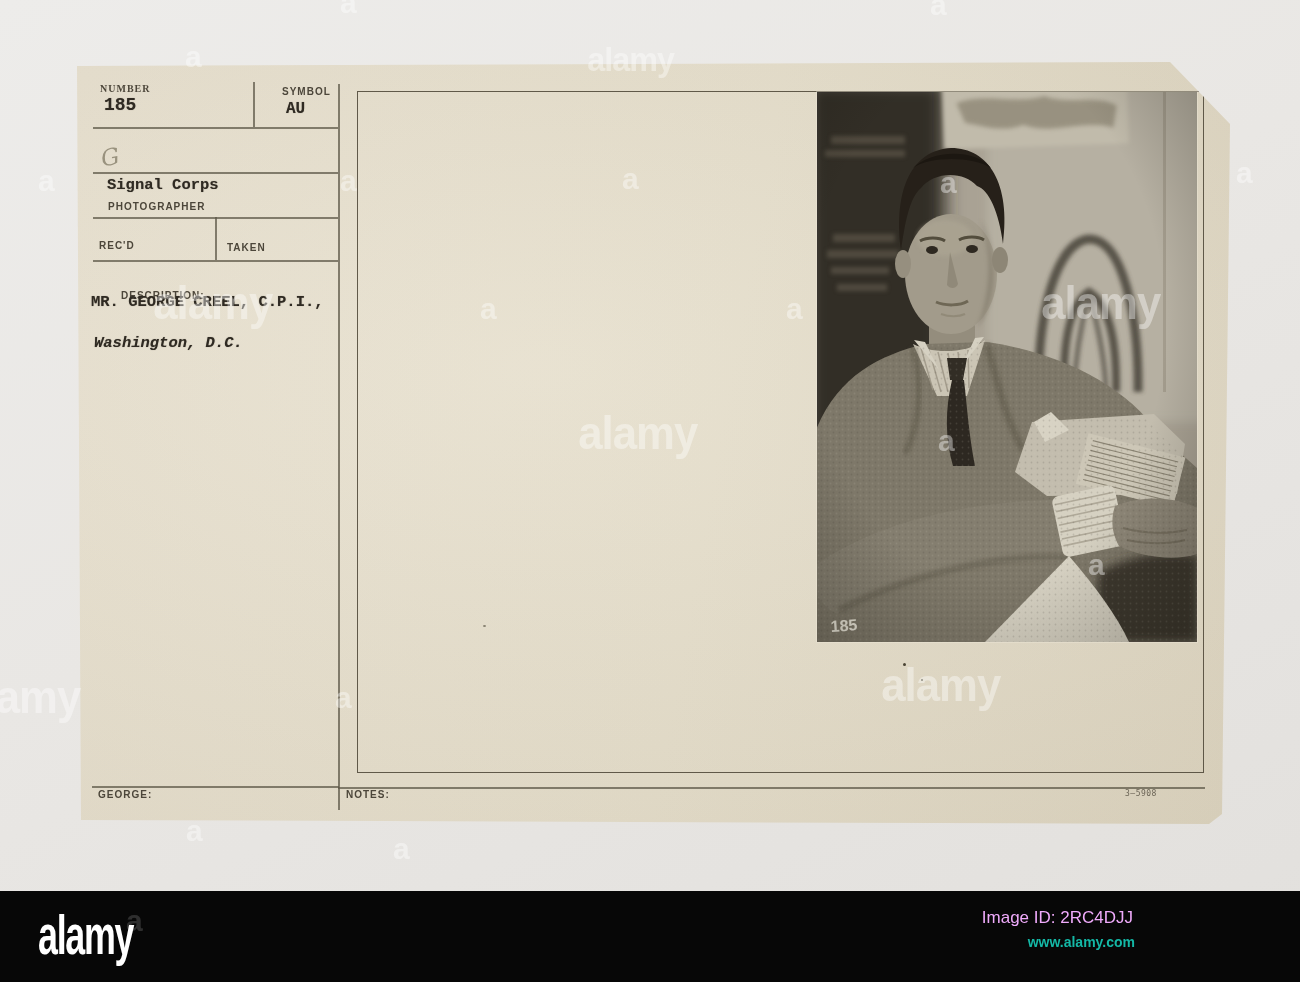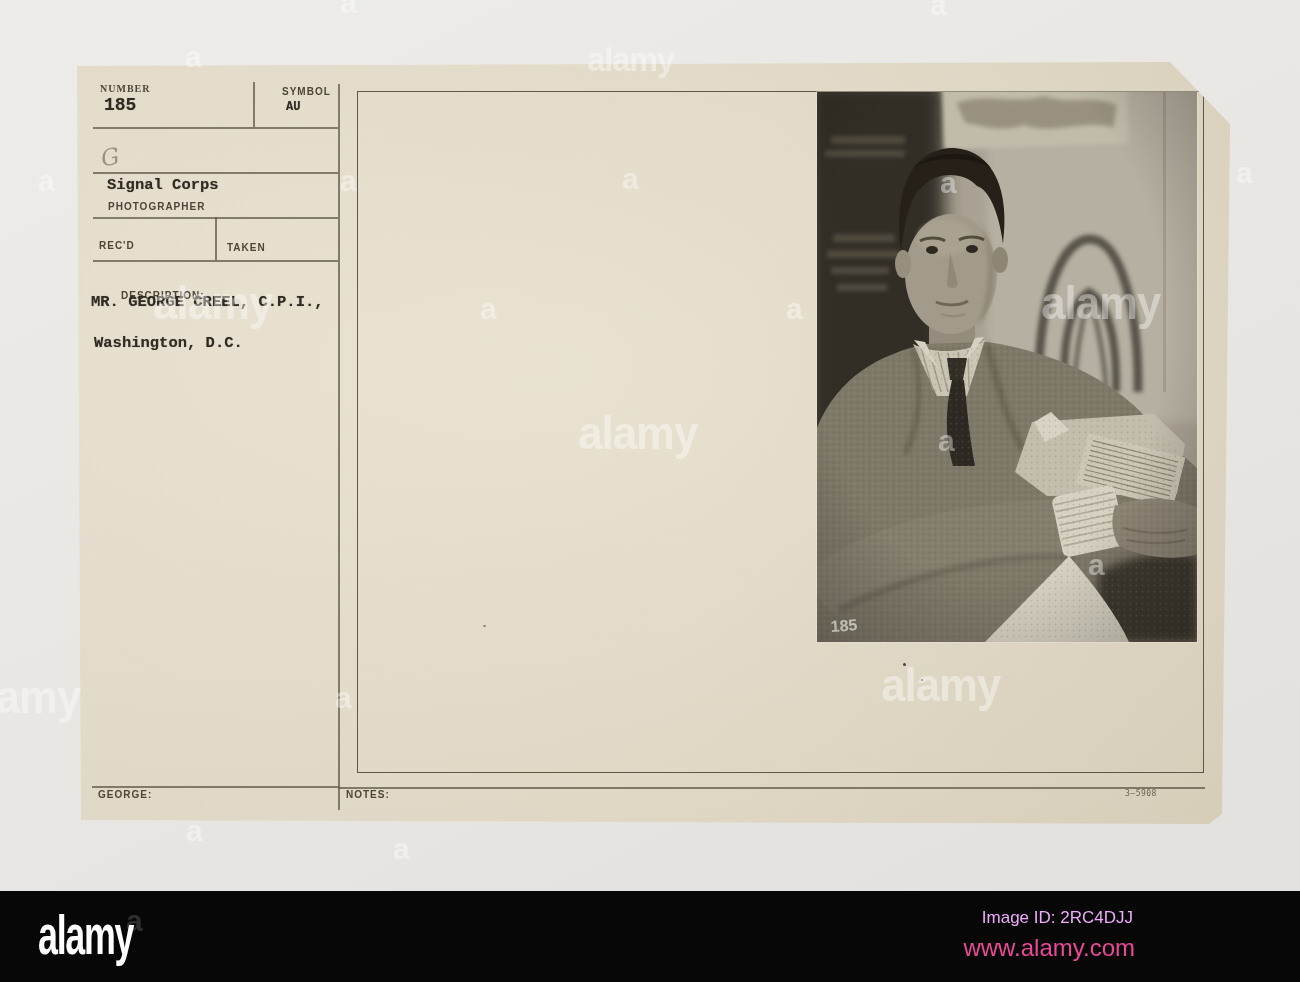--- a/index.html
+++ b/index.html
@@ -14,21 +14,21 @@
         clip-path:polygon(2px 4px,1095px 0px,1155px 62px,1147px 752px,1134px 762px,6px 758px);
         box-shadow:3px 5px 14px rgba(70,62,48,.28);}
   .hl,.vl{position:absolute;background:#5f5949;opacity:.75;}
   .hl{height:1.5px;}
   .vl{width:1.5px;}
   .lab{position:absolute;font-family:"Liberation Sans",sans-serif;font-size:10px;
        font-weight:700;letter-spacing:1px;color:#4c463a;white-space:nowrap;}
   .type{position:absolute;font-family:"Liberation Mono","DejaVu Sans Mono",monospace;
         color:#2f2a22;white-space:nowrap;text-shadow:0 0 1px rgba(47,42,34,.45);}
   .t-big{font-size:18px;font-weight:700;}
-  .t-med{font-size:12px;font-weight:700;}
+  .t-med{font-size:16px;font-weight:700;}
   .t-txt{font-size:15.5px;font-weight:700;text-align:right;}
   .mark-g{position:absolute;left:26px;top:82px;font-family:"DejaVu Serif",serif;
           font-style:italic;font-size:23px;color:#99927e;transform:rotate(-10deg);}
   .notes-box{position:absolute;left:282px;top:29px;width:845px;height:680px;
              border:1.5px solid rgba(73,66,51,.85);}
   .print-code{position:absolute;left:1050px;top:727px;font-size:8px;color:#6b6456;
               letter-spacing:.5px;font-family:"DejaVu Sans Mono",monospace;}
   .speck{position:absolute;border-radius:50%;background:#4a4434;}
   .photo-wrap{position:absolute;left:742px;top:30px;width:380px;height:550px;
               box-shadow:0 0 0 1px rgba(240,236,222,.35);}
@@ -45,21 +45,21 @@
   .w15{left:340px;top:-14px;} .w16{left:930px;top:-12px;}
   .ww1{left:150px;top:276px;} .ww2{left:1038px;top:276px;} .ww3{left:575px;top:406px;}
   .ww4{left:878px;top:658px;} .ww5{left:-42px;top:670px;}
   .ww6{left:585px;top:40px;font-size:34px;}
   
   .bar{position:absolute;left:0;top:891px;width:1300px;height:91px;background:#070707;z-index:20;}
   .bar-logo{position:absolute;left:38px;top:0px;font-size:56px;font-weight:700;
             color:#fff;letter-spacing:-2px;transform:scaleX(.64);transform-origin:left top;
             line-height:88px;}
   .bar-id{position:absolute;right:167px;top:17px;font-size:17px;color:#f0abfc;}
-  .bar-url{position:absolute;right:165px;top:43px;font-size:24px;font-weight:400;color:#ec4899;}
+  .bar-url{position:absolute;right:165px;top:43px;font-size:14px;font-weight:700;color:#14b8a6;}
 </style>
 </head>
 <body>
 
 <div class="stage">
 
   <div class="card">
 
     <div class="lab" style="left:25px;top:21px;font-family:Liberation Serif, serif;">NUMBER</div>
     <div class="type t-big" style="left:29px;top:33px;">185</div>
@@ -74,21 +74,21 @@
     <div class="lab" style="left:33px;top:139px;">PHOTOGRAPHER</div>
     <div class="hl" style="left:18px;top:155px;width:245px;"></div>
 
     <div class="vl" style="left:140px;top:155px;height:43px;"></div>
     <div class="lab" style="left:24px;top:178px;">REC'D</div>
     <div class="lab" style="left:152px;top:180px;">TAKEN</div>
     <div class="hl" style="left:18px;top:198px;width:245px;"></div>
 
     <div class="lab" style="left:24px;top:228px;margin-left:22px;">DESCRIPTION:</div>
     <div class="type t-txt" style="left:16px;top:231px;">MR. GEORGE CREEL, C.P.I.,</div>
-    <div class="type t-txt" style="left:19px;top:272px;">Washington, D.C.</div>
+    <div class="type t-txt" style="left:19px;top:272px;font-style:italic;">Washington, D.C.</div>
 
     <div class="vl" style="left:263px;top:22px;height:726px;"></div>
 
     <div class="notes-box"></div>
 
     <div class="hl" style="left:17px;top:724px;width:247px;"></div>
     <div class="lab" style="left:23px;top:727px;">GEORGE:</div>
     <div class="hl" style="left:263px;top:725px;width:867px;"></div>
     <div class="lab" style="left:271px;top:727px;">NOTES:</div>
     <div class="print-code">3—5908</div>

